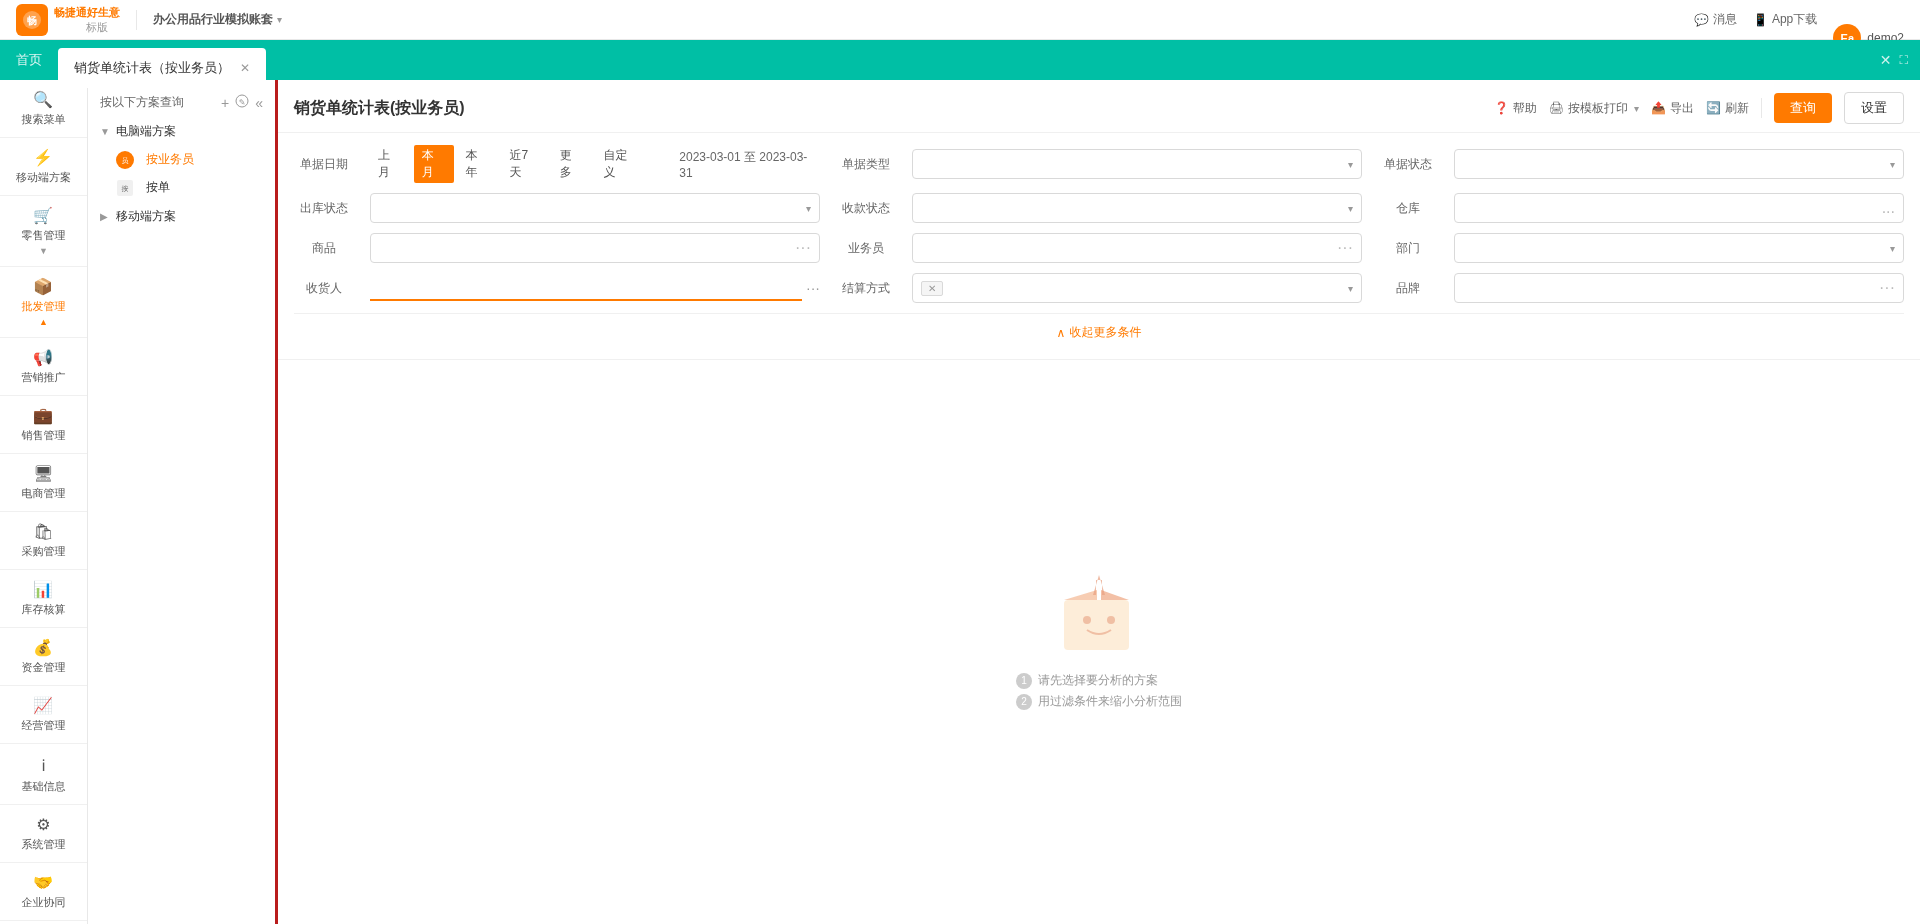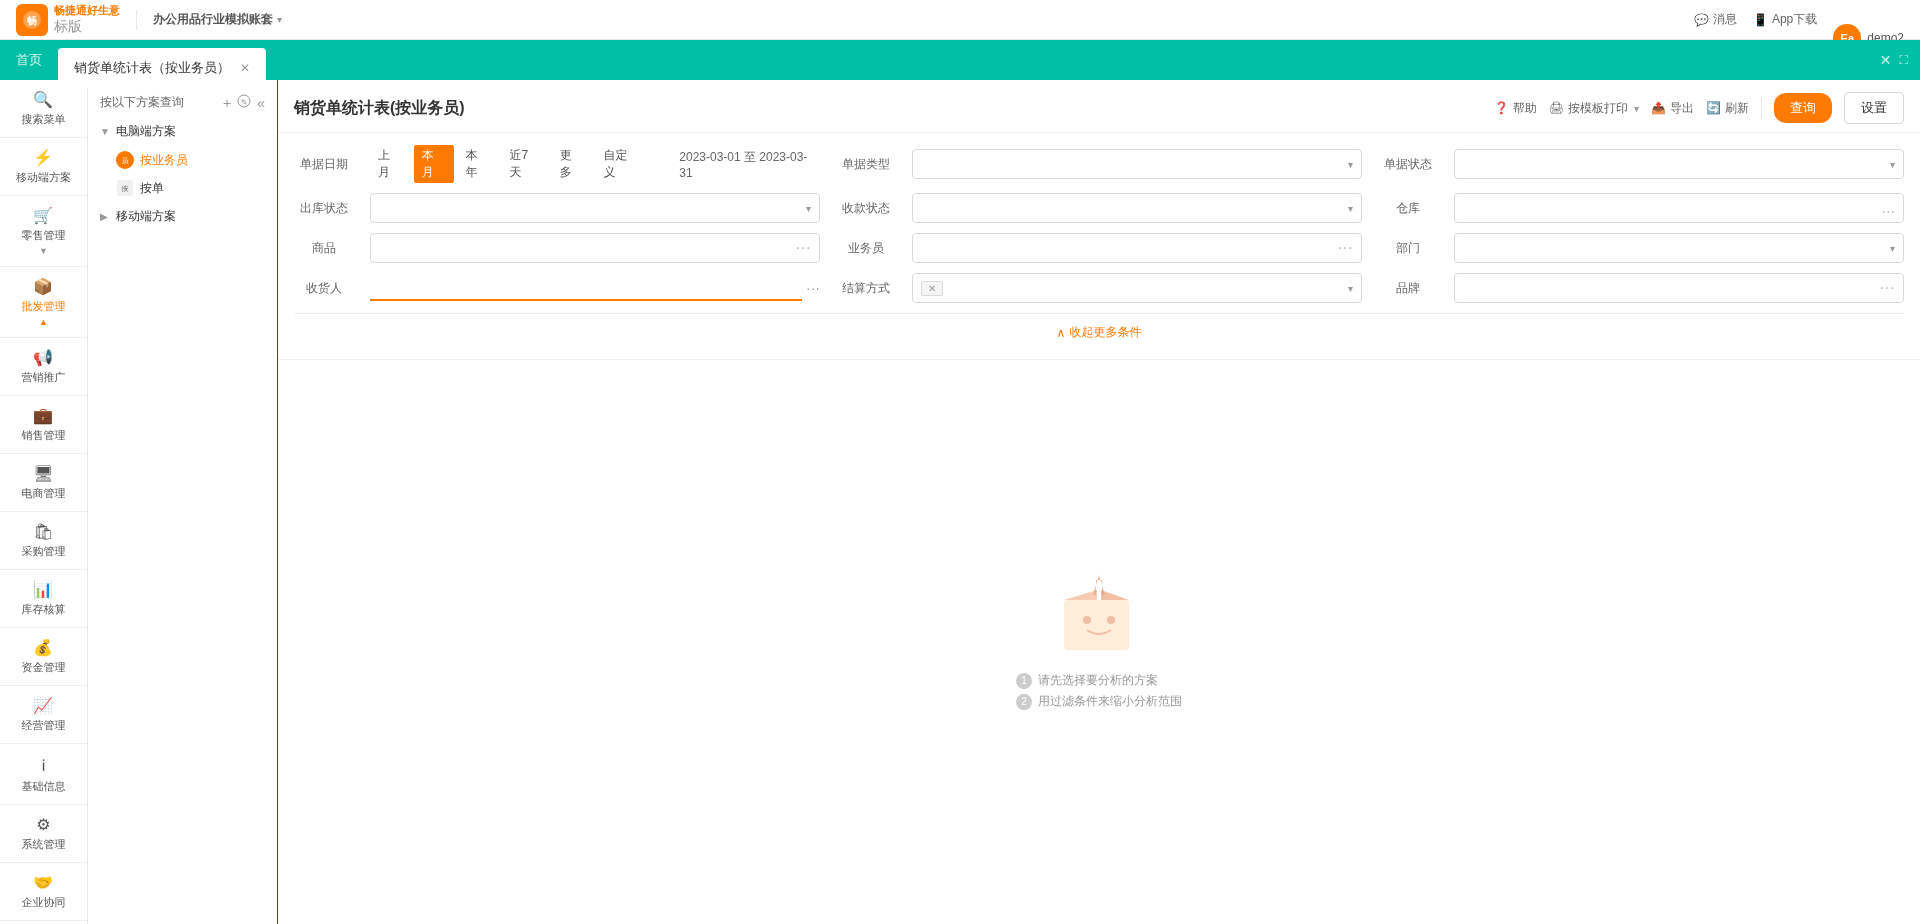--- a/index.html
+++ b/index.html
@@ -23,42 +23,42 @@
     
     .main-layout { display: flex; flex: 1; overflow: hidden; }
 
     
     .sidebar { width: 88px; background: #fff; border-right: 1px solid #e8e8e8; display: flex; flex-direction: column; flex-shrink: 0; overflow-y: auto; }
     .sidebar-item { display: flex; flex-direction: column; align-items: center; padding: 10px 4px; cursor: pointer; color: #555; font-size: 11px; gap: 3px; border-bottom: 1px solid #f0f0f0; }
     .sidebar-item.active { color: #ff7a00; }
     .sidebar-icon { font-size: 16px; }
 
     
-    .left-panel { width: 190px; background: #fff; border-right: 1px solid #b91c1c; flex-shrink: 0; padding: 8px 0; overflow-y: auto; }
+    .left-panel { width: 190px; background: #fff; border-right: 3px solid #b91c1c; flex-shrink: 0; padding: 8px 0; overflow-y: auto; }
     .panel-header { display: flex; align-items: center; justify-content: space-between; padding: 6px 12px; font-size: 12px; color: #666; }
     .panel-header-title { font-size: 12px; color: #666; }
     .panel-icons { display: flex; gap: 6px; align-items: center; }
     .panel-icon-btn { cursor: pointer; color: #999; font-size: 14px; }
     .tree-item { display: flex; align-items: center; padding: 6px 12px; cursor: pointer; gap: 4px; font-size: 12px; }
     .tree-arrow { font-size: 10px; color: #999; width: 12px; }
     .tree-label { font-size: 12px; }
-    .sub-item { padding: 5px 12px 5px 28px; display: flex; align-items: center; gap: 6px; cursor: pointer; font-size: 12px; }
+    .sub-item { padding: 5px 12px 5px 28px; display: flex; align-items: flex-start; gap: 12px; cursor: pointer; font-size: 12px; }
     .sub-item.active { color: #ff7a00; }
     .sub-icon { width: 18px; height: 18px; border-radius: 50%; background: #ff7a00; color: white; font-size: 10px; display: flex; align-items: center; justify-content: center; }
 
     
     .workspace { flex: 1; display: flex; overflow: hidden; }
     .workspace-inner { flex: 1; display: flex; flex-direction: column; background: #fff; margin: 0; overflow: hidden; }
 
     
     .page-header { display: flex; align-items: center; justify-content: space-between; padding: 12px 16px 8px; background: #fff; border-bottom: 1px solid #f0f0f0; flex-shrink: 0; }
     .page-title { font-size: 16px; font-weight: 600; color: #333; }
     .page-actions { display: flex; align-items: center; gap: 12px; }
     .action-btn { display: flex; align-items: center; gap: 4px; font-size: 12px; color: #666; cursor: pointer; }
-    .action-btn-orange { background: #ff7a00; color: white; border: none; border-radius: 12px; padding: 6px 16px; font-size: 13px; cursor: pointer; }
+    .action-btn-orange { background: #ff7a00; color: white; border: none; border-radius: 4px; padding: 6px 16px; font-size: 13px; cursor: pointer; }
     .action-btn-outline { border: 1px solid #d9d9d9; background: #fff; color: #333; border-radius: 4px; padding: 6px 16px; font-size: 13px; cursor: pointer; }
 
     
     .filter-area { padding: 12px 16px; background: #fff; border-bottom: 1px solid #f0f0f0; flex-shrink: 0; }
     .filter-row { display: flex; align-items: center; gap: 16px; margin-bottom: 10px; }
     .filter-row:last-child { margin-bottom: 0; }
     .filter-label { width: 60px; text-align: center; color: #666; font-size: 12px; flex-shrink: 0; }
     .filter-control { flex: 1; display: flex; align-items: center; }
     .date-tabs { display: flex; align-items: center; gap: 4px; }
     .date-tab { padding: 2px 8px; font-size: 12px; cursor: pointer; color: #555; border-radius: 2px; }
@@ -87,21 +87,21 @@
   <div class="top-header-left">
     <div class="logo-area">
       <div class="logo-icon">
         <svg width="20" height="20" viewBox="0 0 20 20">
             <circle cx="10" cy="10" r="9" fill="white" opacity="0.3"></circle>
             <text x="10" y="14" text-anchor="middle" font-size="10" fill="white" font-weight="bold">畅</text>
           </svg>
       </div>
       <div>
         <div style="font-size:11px;color:#ff7a00;font-weight:bold;">畅捷通好生意</div>
-        <div style="font-size:14px;color:#999;">标版</div>
+        <div style="font-size:11px;color:#999;margin-left:32px;">标版</div>
       </div>
     </div>
     <div style="width:1px;height:20px;background:#e8e8e8;margin:0 8px;"></div>
     <div style="display:flex;align-items:center;gap:4px;cursor:pointer;">
       <span style="font-size:12px;color:#555;font-weight:bold;">办公用品行业模拟账套</span>
       <span style="color:#999;font-size:10px;">▾</span>
     </div>
   </div>
   <div class="top-header-right">
     <div class="header-btn">

